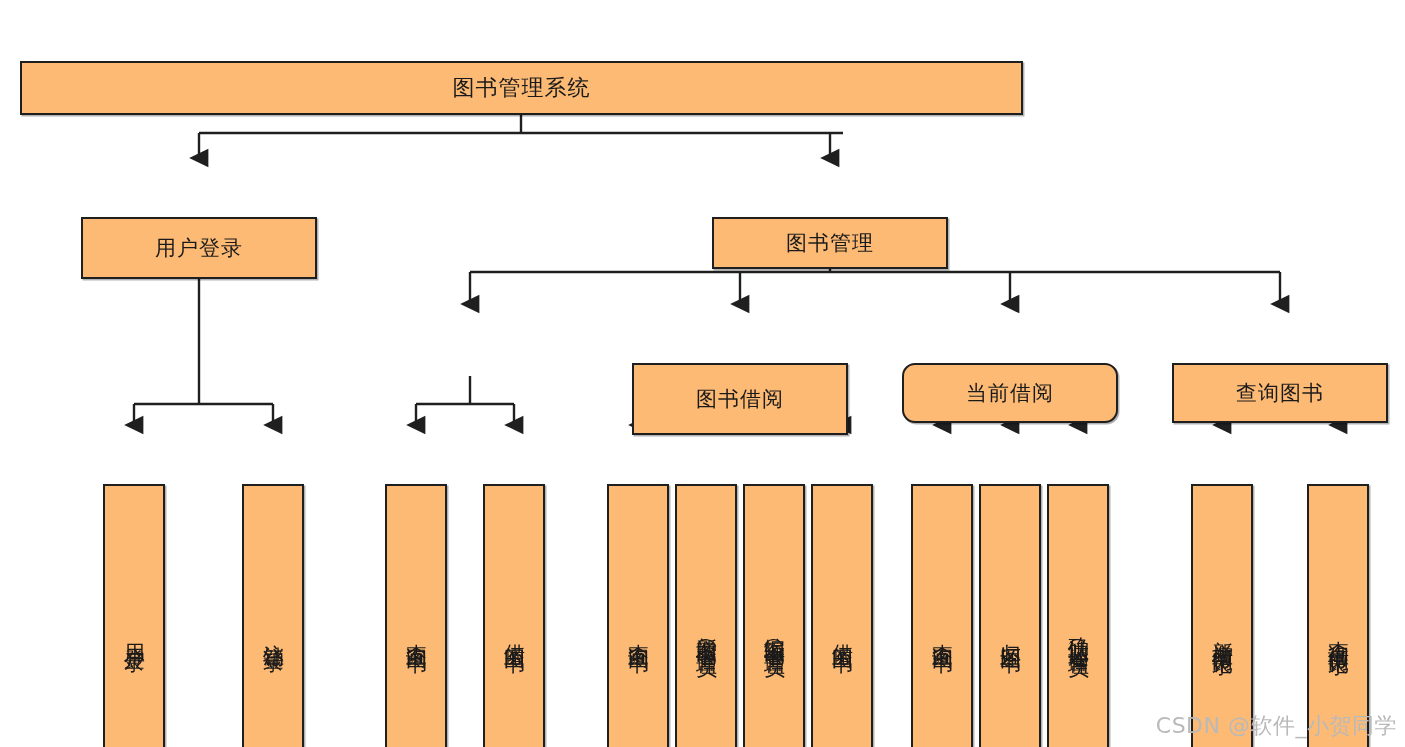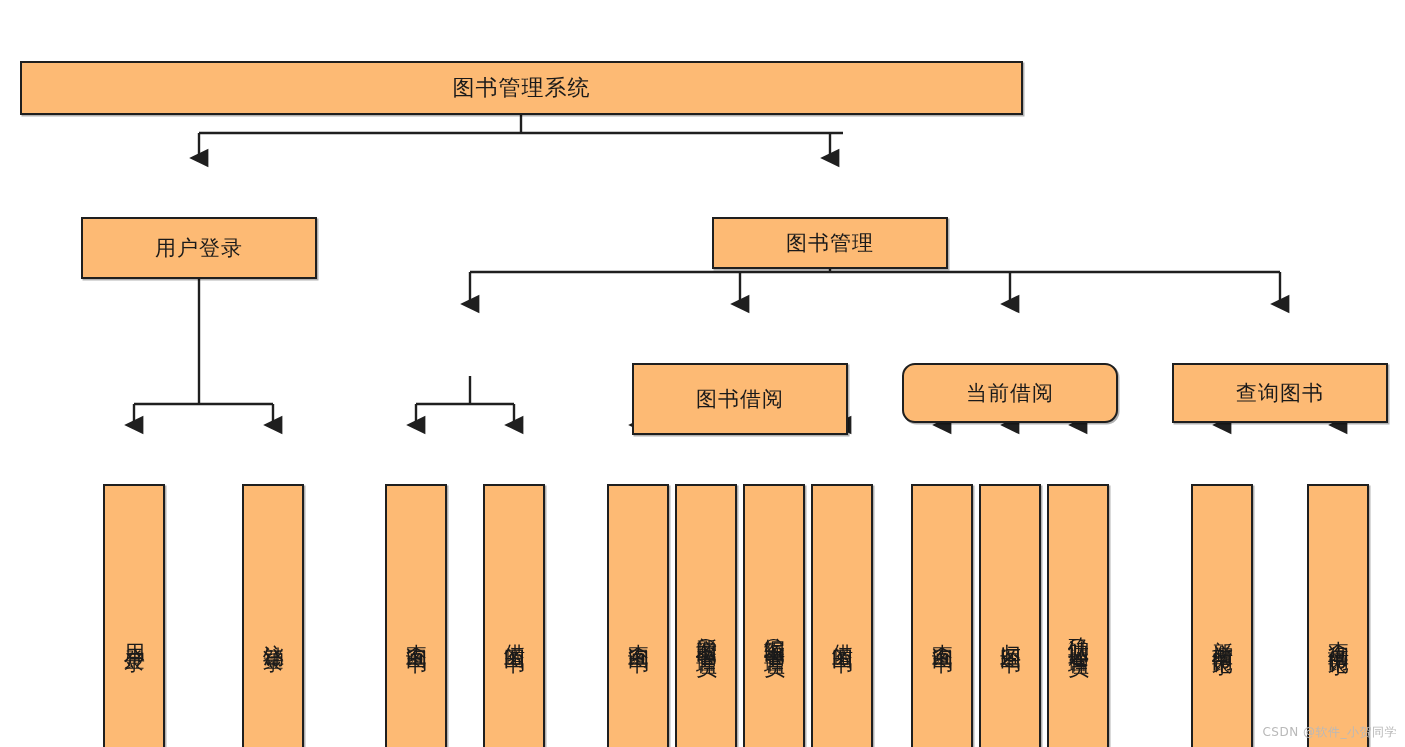--- a/index.html
+++ b/index.html
@@ -52,21 +52,21 @@
     line-height:1.38;
     letter-spacing:3px;
     white-space:normal;
     max-height:280px;
     text-align:center;
   }
   .watermark{
     position:absolute;
     right:8px;
     bottom:6px;
-    font-size:12px;
+    font-size:22px;
     color:#b9b9b9;
     letter-spacing:0.5px;
     z-index:5;
     white-space:nowrap;
   }
 </style>
 </head>
 <body>
 
 <div id="canvas">

